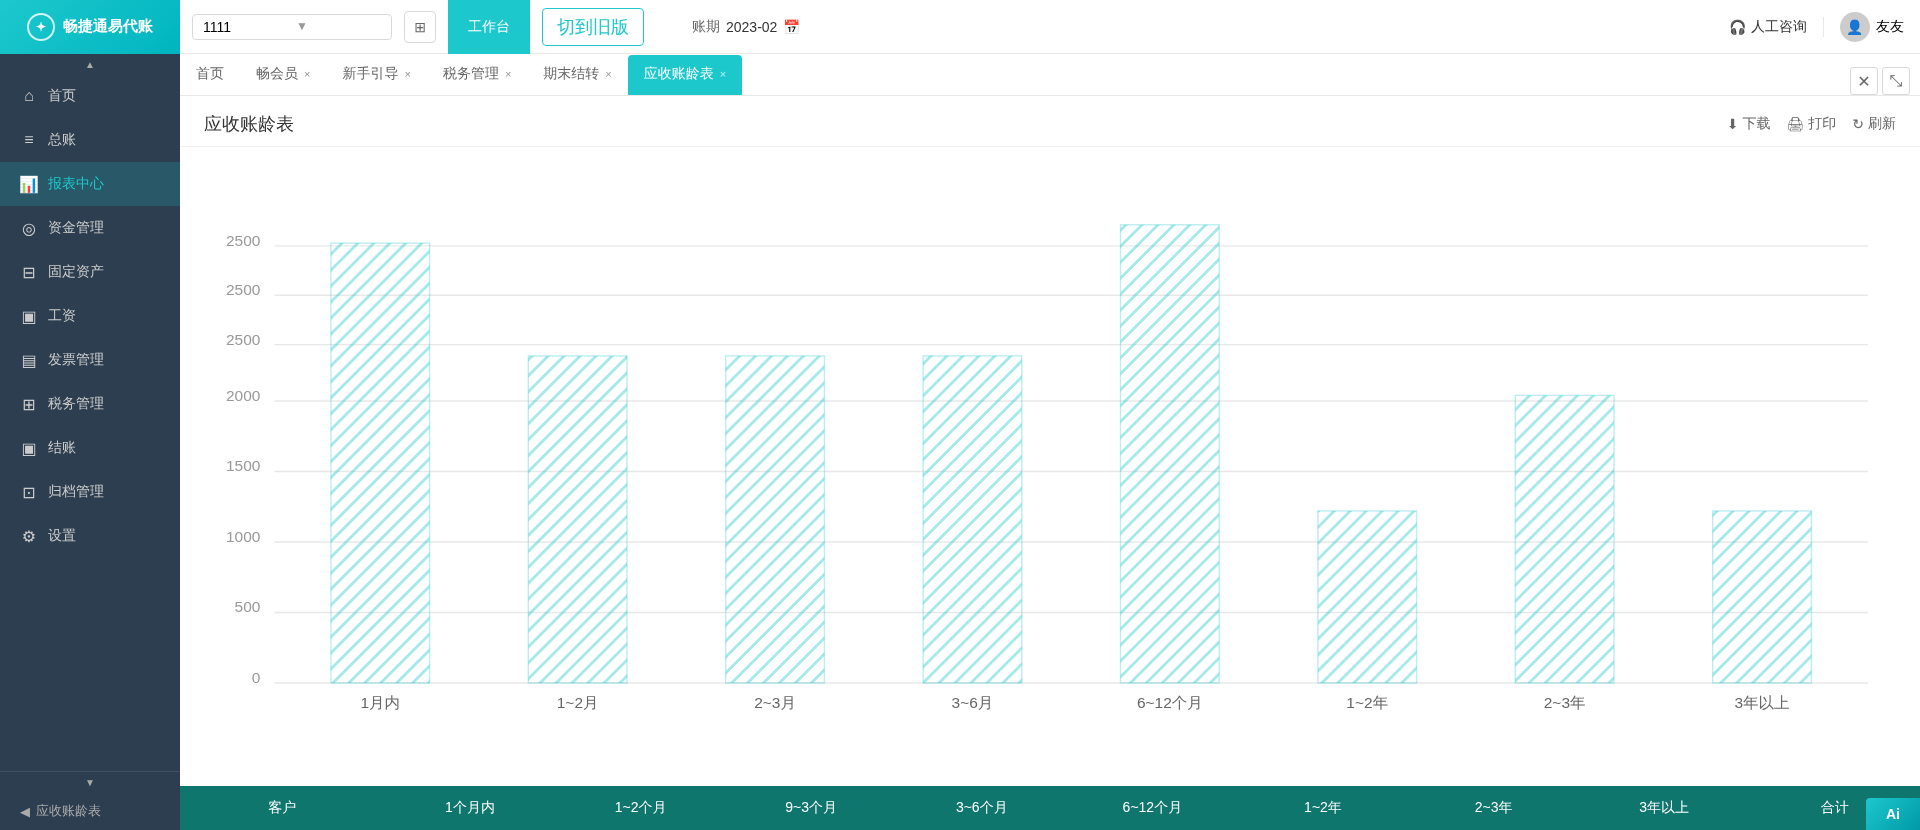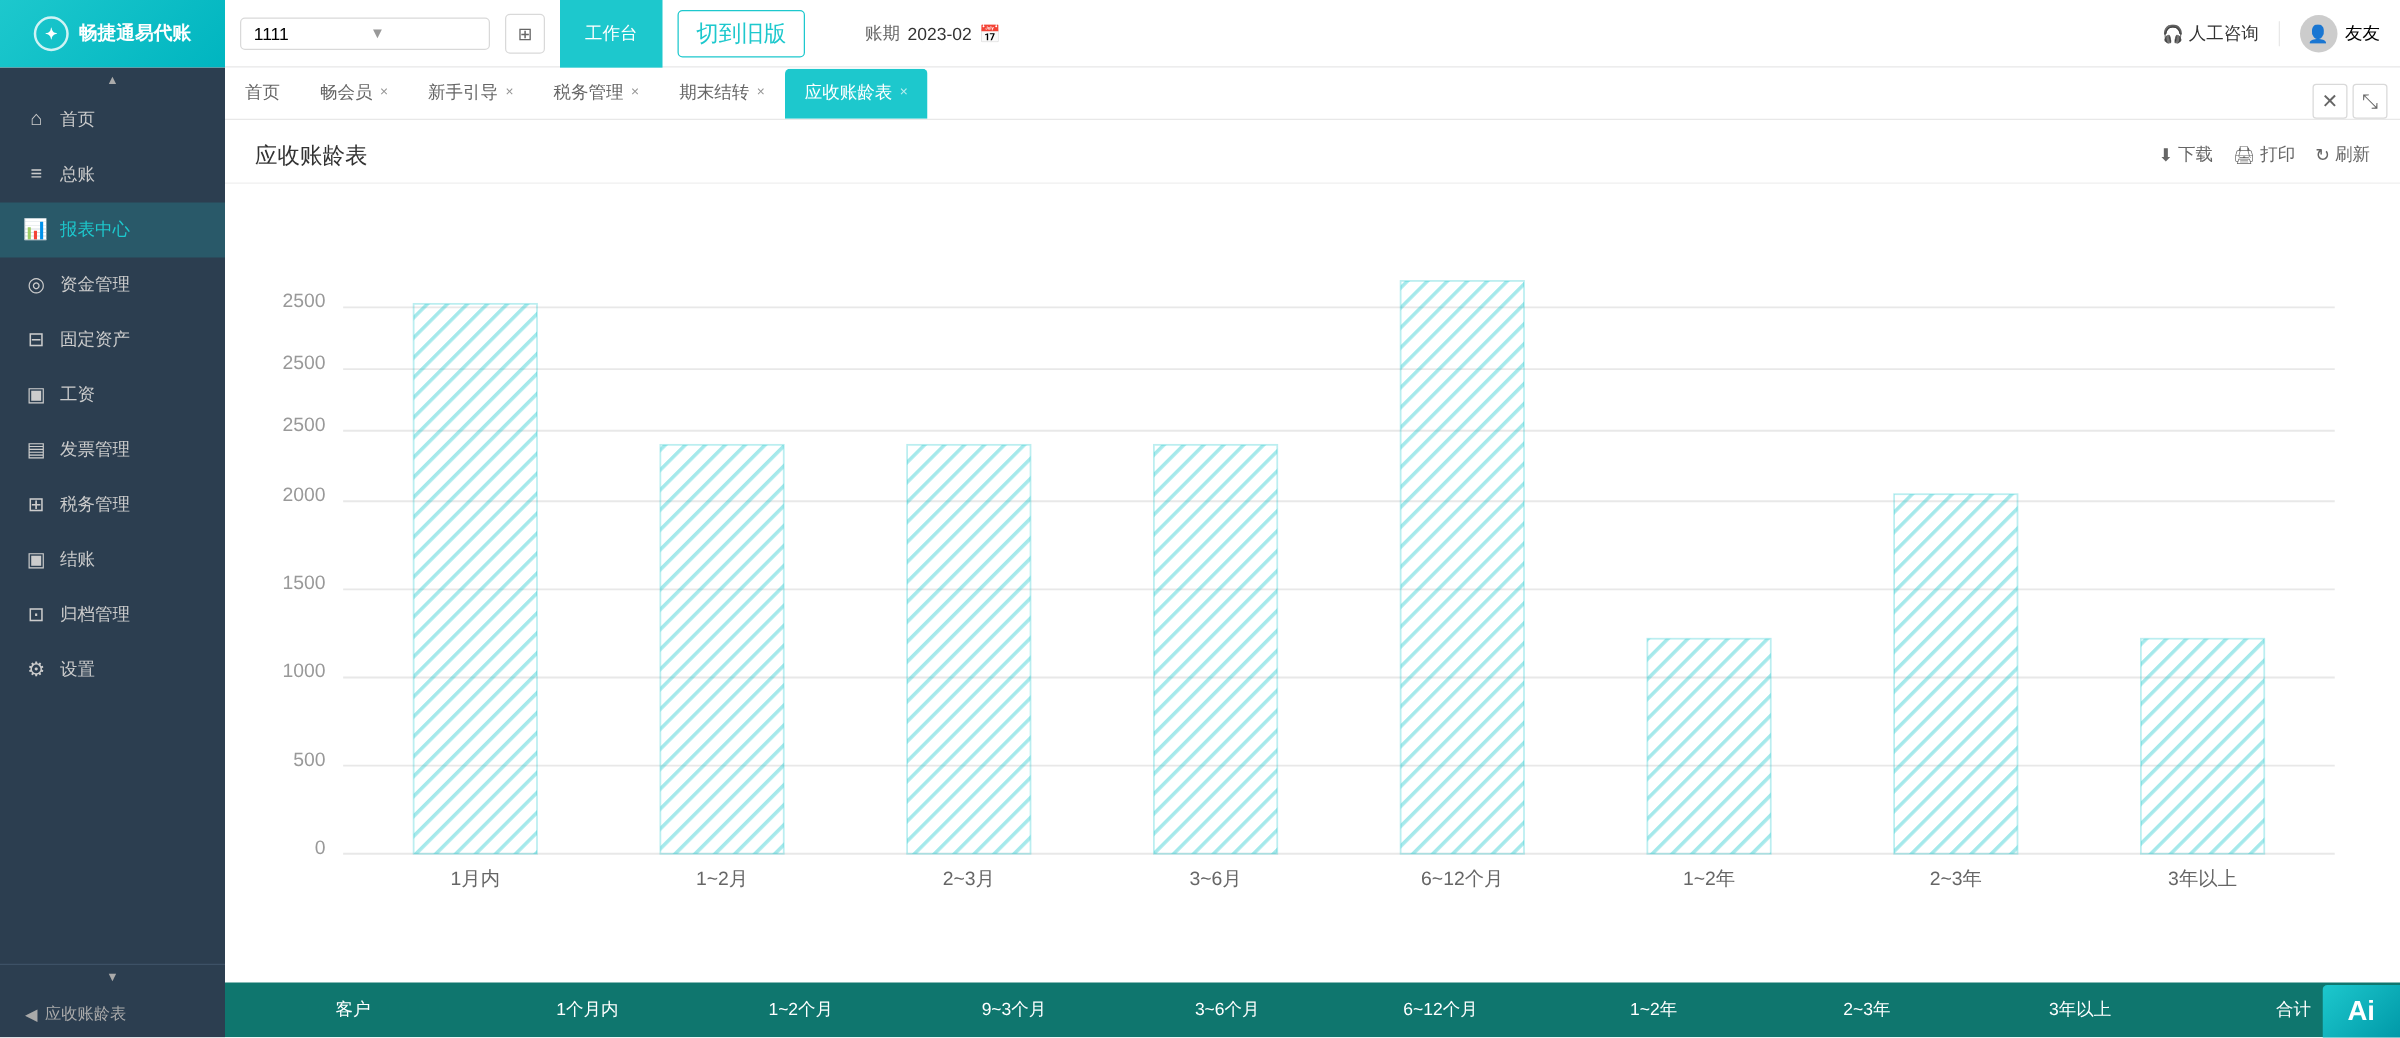--- a/index.html
+++ b/index.html
@@ -300,21 +300,21 @@
     .table-col.col-customer { flex: 1.2; }
 
     
     .ai-badge {
       position: fixed;
       bottom: 0;
       right: 0;
       background: linear-gradient(135deg, #1dc8cd, #0099a8);
       color: #fff;
       padding: 8px 20px;
-      font-size: 22px;
+      font-size: 14px;
       font-weight: bold;
       border-radius: 4px 0 0 0;
     }
   </style>
 </head>
 <body>
 
 <div class="header">
   <div class="logo-area">
     <div class="logo-icon">✦</div>

